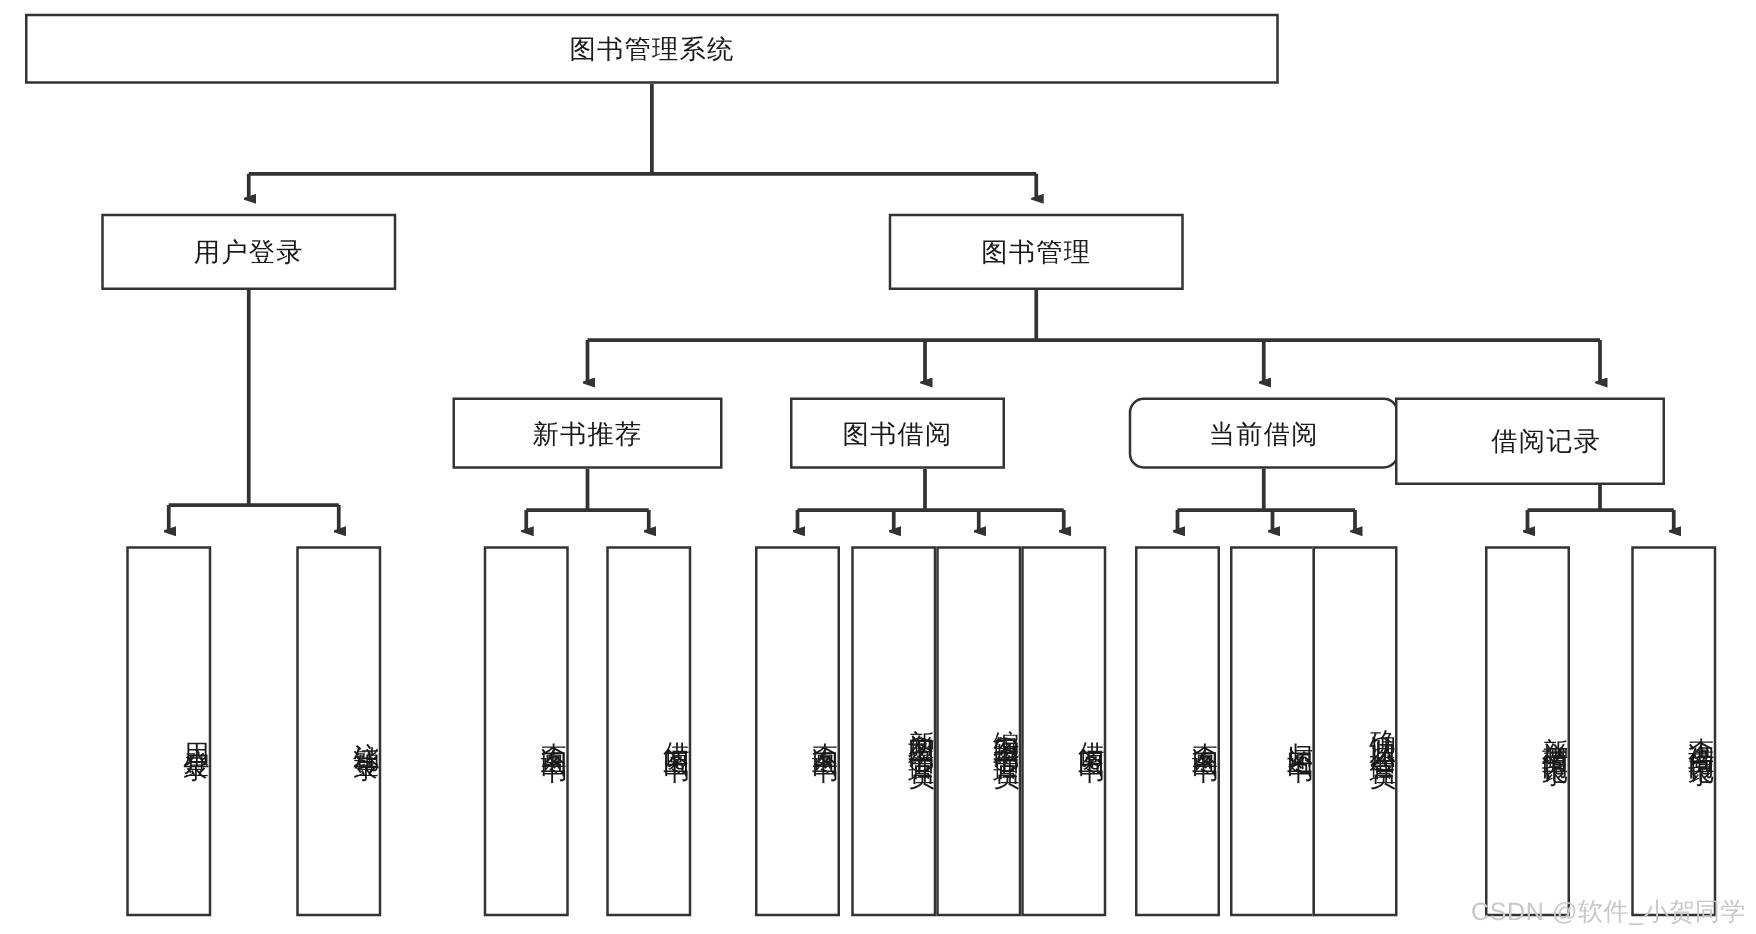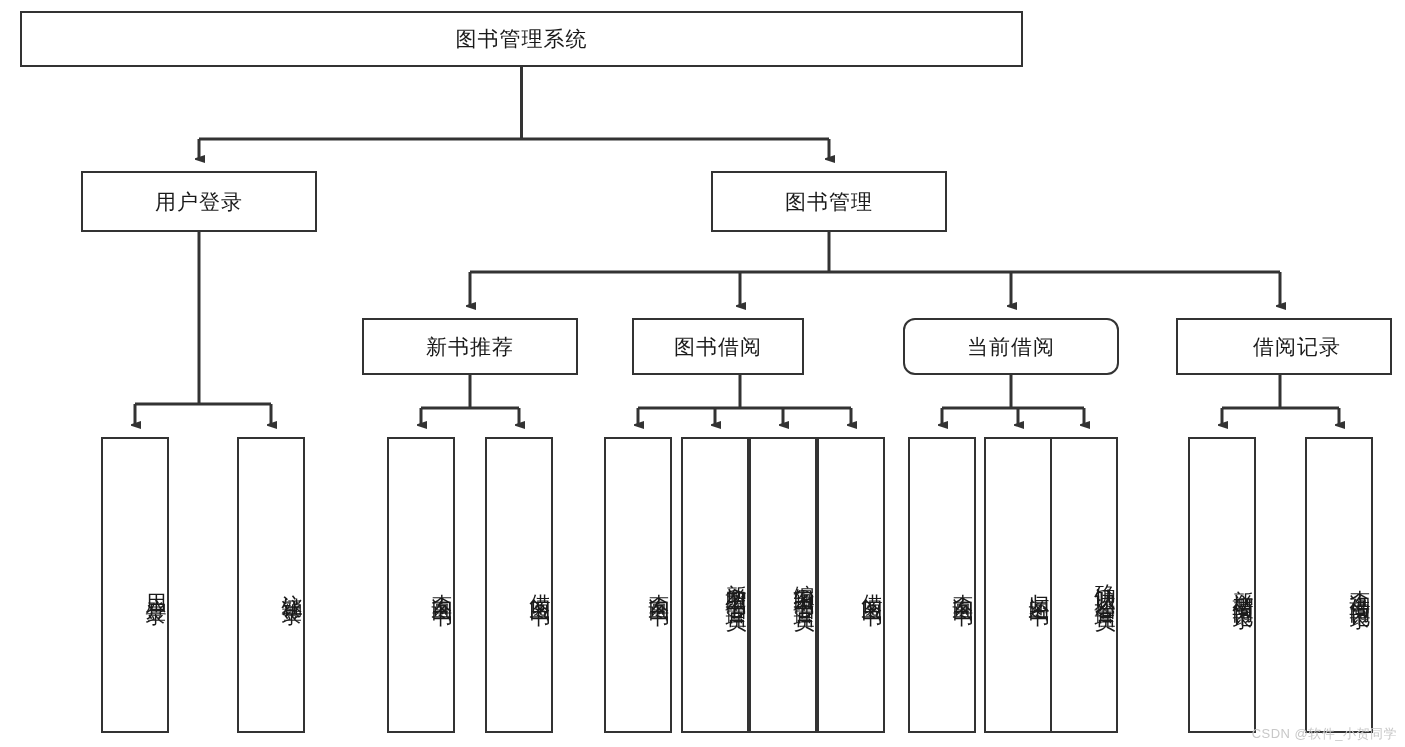--- a/index.html
+++ b/index.html
@@ -14,21 +14,21 @@
     color:#1a1a1a;
   }
   .node-box.h{font-size:21px;letter-spacing:1px;}
   .node-box.v{
     writing-mode:vertical-rl;text-orientation:upright;
     font-size:21px;letter-spacing:4px;line-height:1.05;
     padding:8px 0;align-items:flex-start;justify-content:center;
   }
   .watermark{
     position:absolute;right:8px;bottom:4px;
-    font-size:13px;color:#c8c8c8;letter-spacing:.5px;
+    font-size:20px;color:#c8c8c8;letter-spacing:.5px;
     pointer-events:none;white-space:nowrap;
   }
 </style>
 </head>
 <body>
 
 <div id="stage">
 
   <svg id="connectors" width="1405" height="747">
     <defs>
@@ -85,21 +85,21 @@
       </div>
       <div class="node-box h" style="left: 362px; top: 318px; width: 216px; height: 57px;">
         <span>新书推荐</span>
       </div>
       <div class="node-box h" style="left: 632px; top: 318px; width: 172px; height: 57px;">
         <span>图书借阅</span>
       </div>
       <div class="node-box h" style="left: 903px; top: 318px; width: 216px; height: 57px; border-radius: 12px;">
         <span>当前借阅</span>
       </div>
-      <div class="node-box h" style="left: 1176px; top: 318px; width: 216px; height: 57px; padding-left: 26px;">
+      <div class="node-box h" style="left: 1116px; top: 318px; width: 216px; height: 70px; padding-left: 26px;">
         <span>借阅记录</span>
       </div>
       <div class="node-box v" style="left: 101px; top: 437px; width: 68px; height: 296px;">
         <span>用户登录</span>
       </div>
       <div class="node-box v" style="left: 237px; top: 437px; width: 68px; height: 296px;">
         <span>注销登录</span>
       </div>
       <div class="node-box v" style="left: 387px; top: 437px; width: 68px; height: 296px;">
         <span>查询图书</span>

